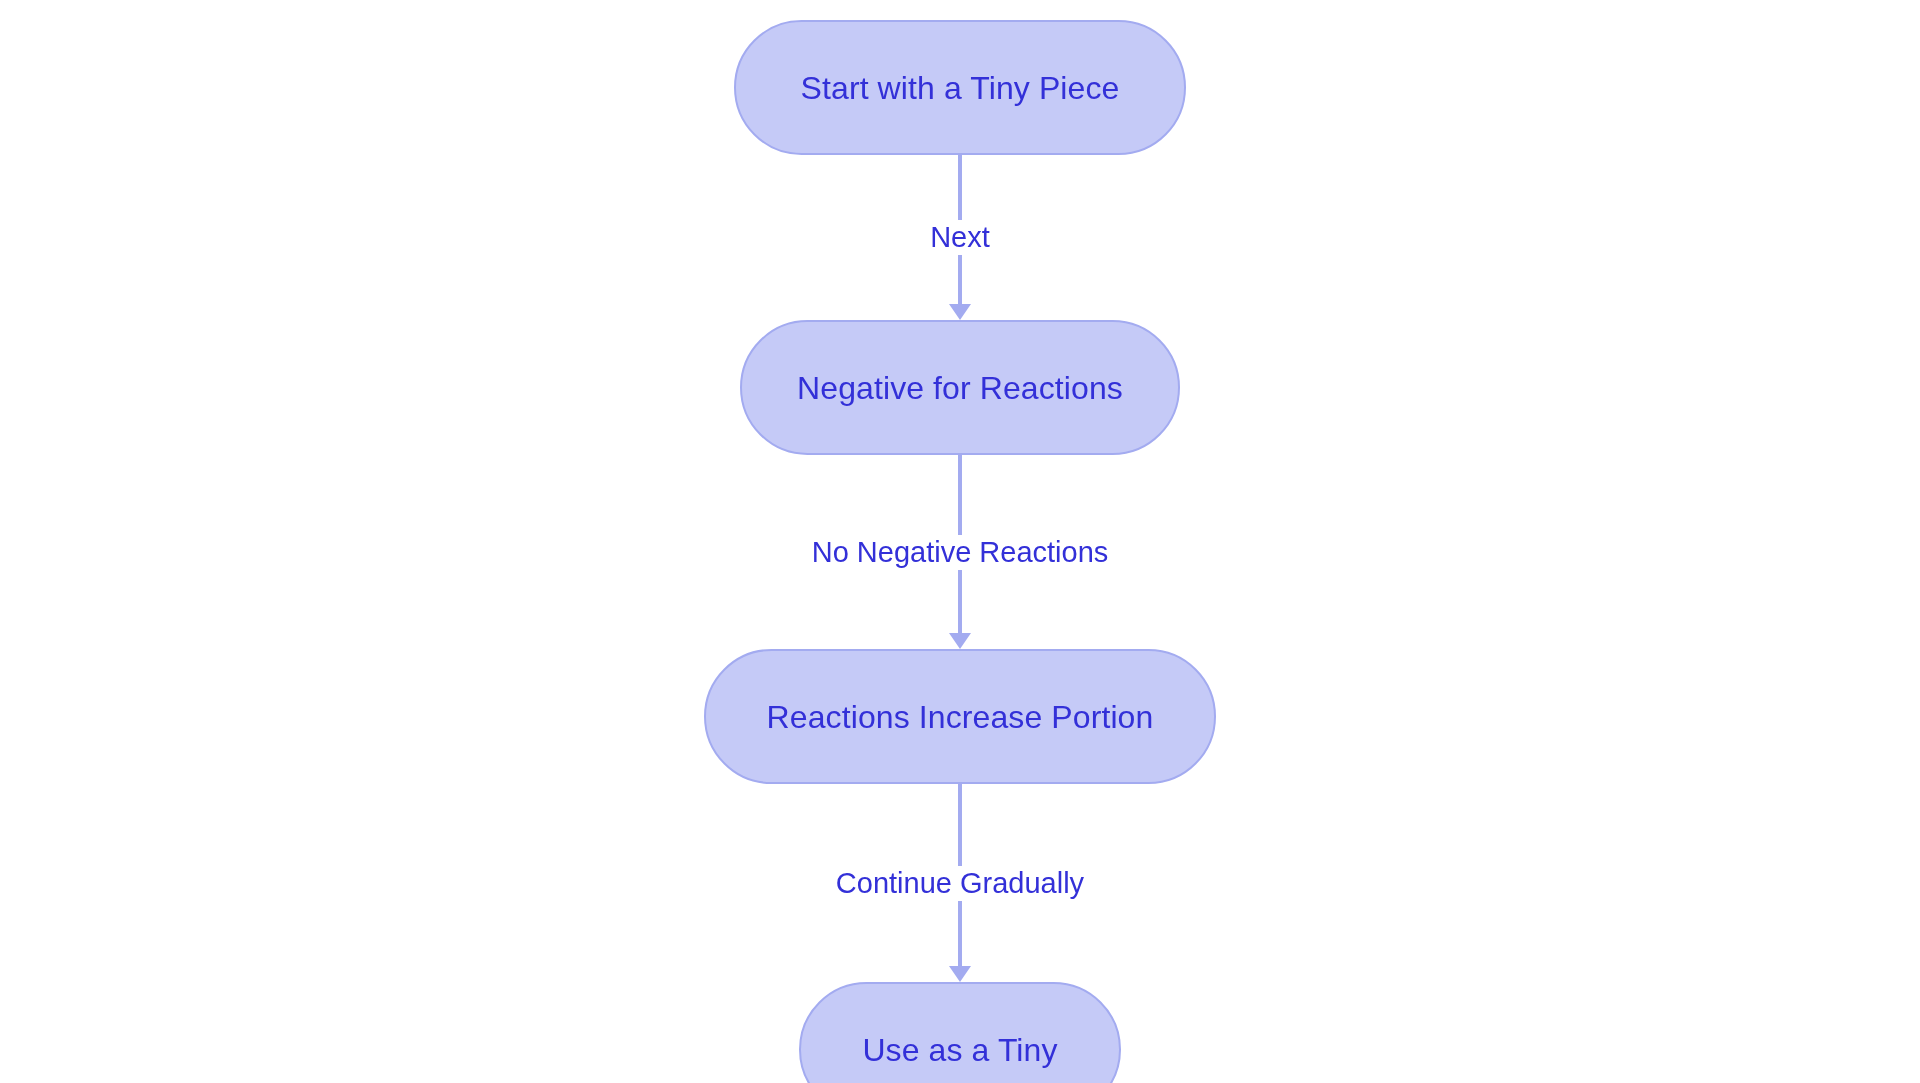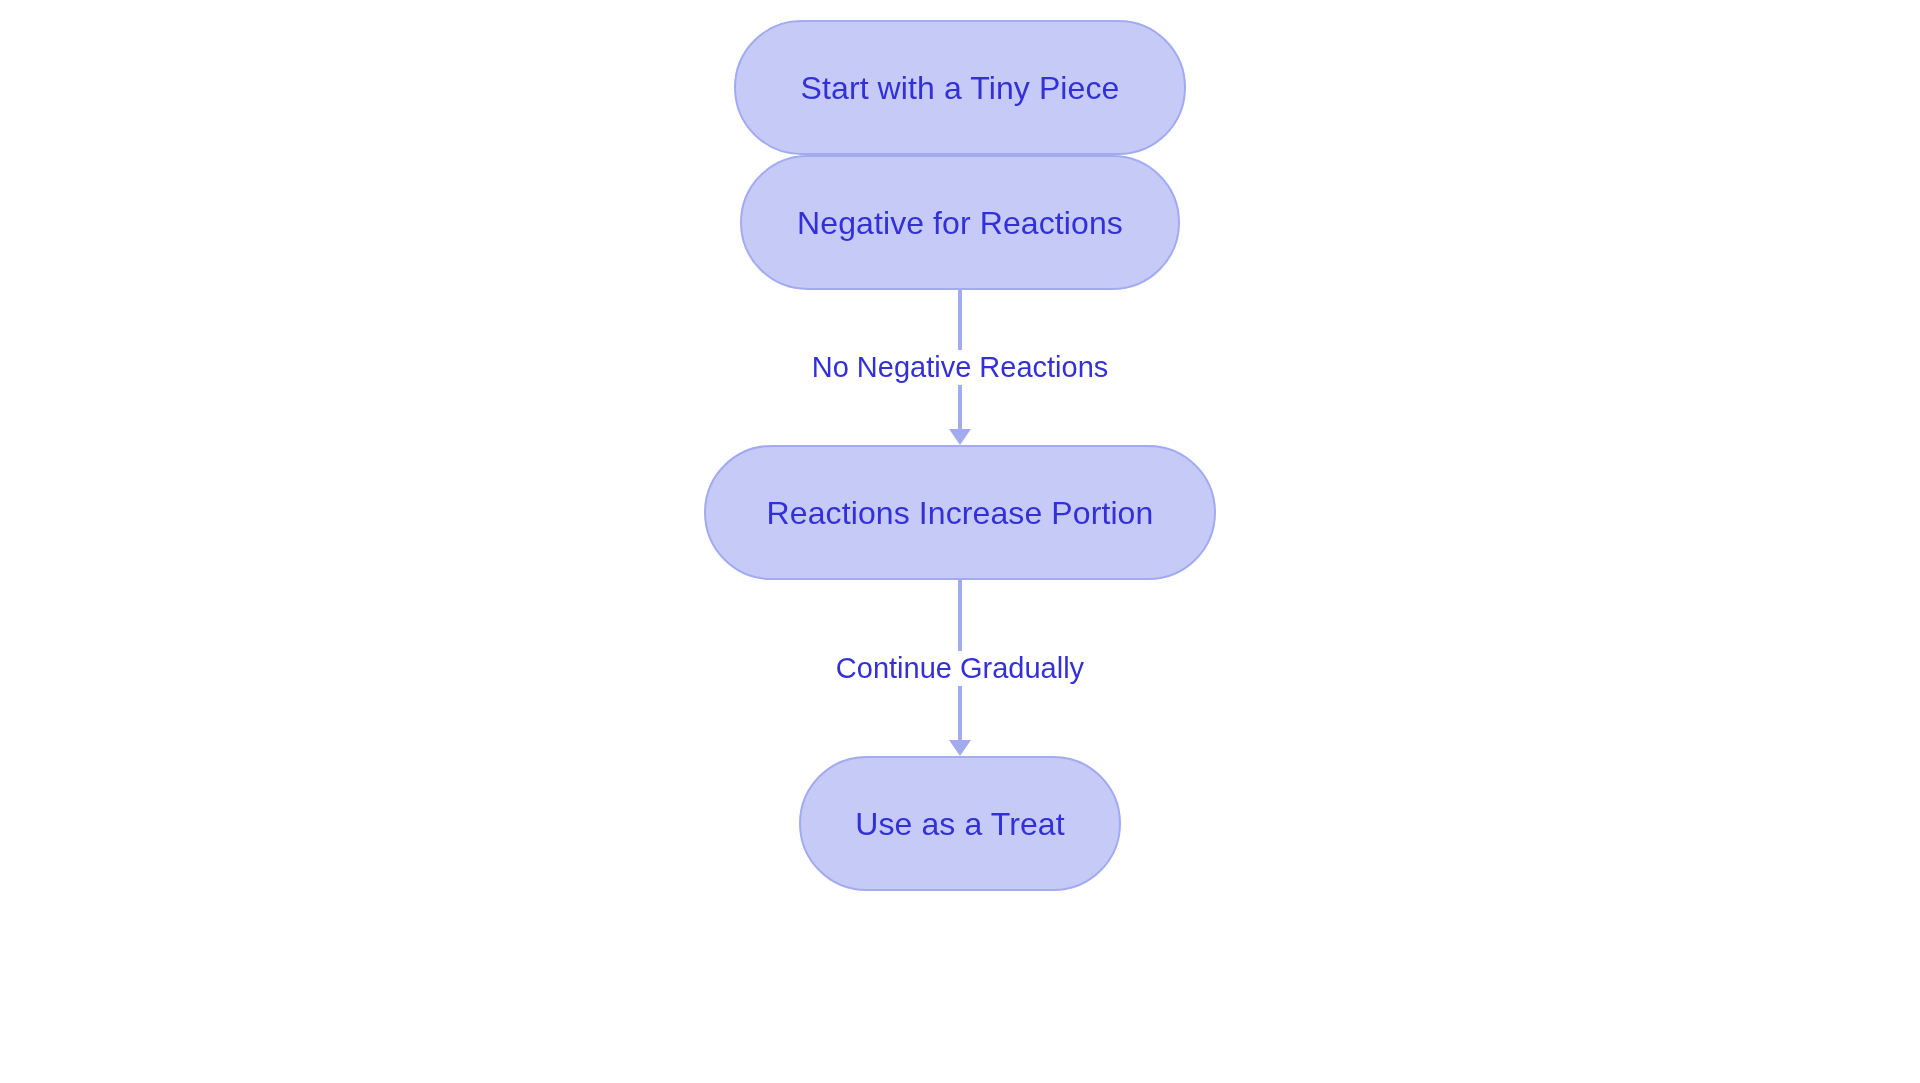--- a/index.html
+++ b/index.html
@@ -61,22 +61,22 @@
   
   .edge {
     position: relative;
     width: 440px;
     flex: none;
     display: flex;
     align-items: center;
     justify-content: center;
   }
   .edge-1 { height: 165px; }
-  .edge-2 { height: 155px; }
-  .edge-3 { height: 176px; }
+  .edge-2 { height: 194px; }
+  .edge-3 { height: 198px; }
 
   .edge-line {
     position: absolute;
     left: 50%;
     top: 0;
     transform: translateX(-50%);
     width: 4px;
     height: calc(100% - 14px);
     background: #a3abf0;
   }
@@ -106,20 +106,25 @@
 </head>
 <body>
 
 <div id="flowchart">
   <div class="flow-column">
 
     <div class="node node-1">
       <span class="node-label">Start with a Tiny Piece</span>
     </div>
 
+    <div class="edge edge-1">
+      <span class="edge-line"></span>
+      <span class="edge-arrow"></span>
+      <span class="edge-label">Next</span>
+    </div>
 
     <div class="node node-2">
       <span class="node-label">Negative for Reactions</span>
     </div>
 
     <div class="edge edge-2">
       <span class="edge-line"></span>
       <span class="edge-arrow"></span>
       <span class="edge-label">No Negative Reactions</span>
     </div>
@@ -128,17 +133,17 @@
       <span class="node-label">Reactions Increase Portion</span>
     </div>
 
     <div class="edge edge-3">
       <span class="edge-line"></span>
       <span class="edge-arrow"></span>
       <span class="edge-label">Continue Gradually</span>
     </div>
 
     <div class="node node-4">
-      <span class="node-label">Use as a Treat</span>
+      <span class="node-label">Use as a Tiny</span>
     </div>
 
   </div>
 </div>
 
 </body></html>

